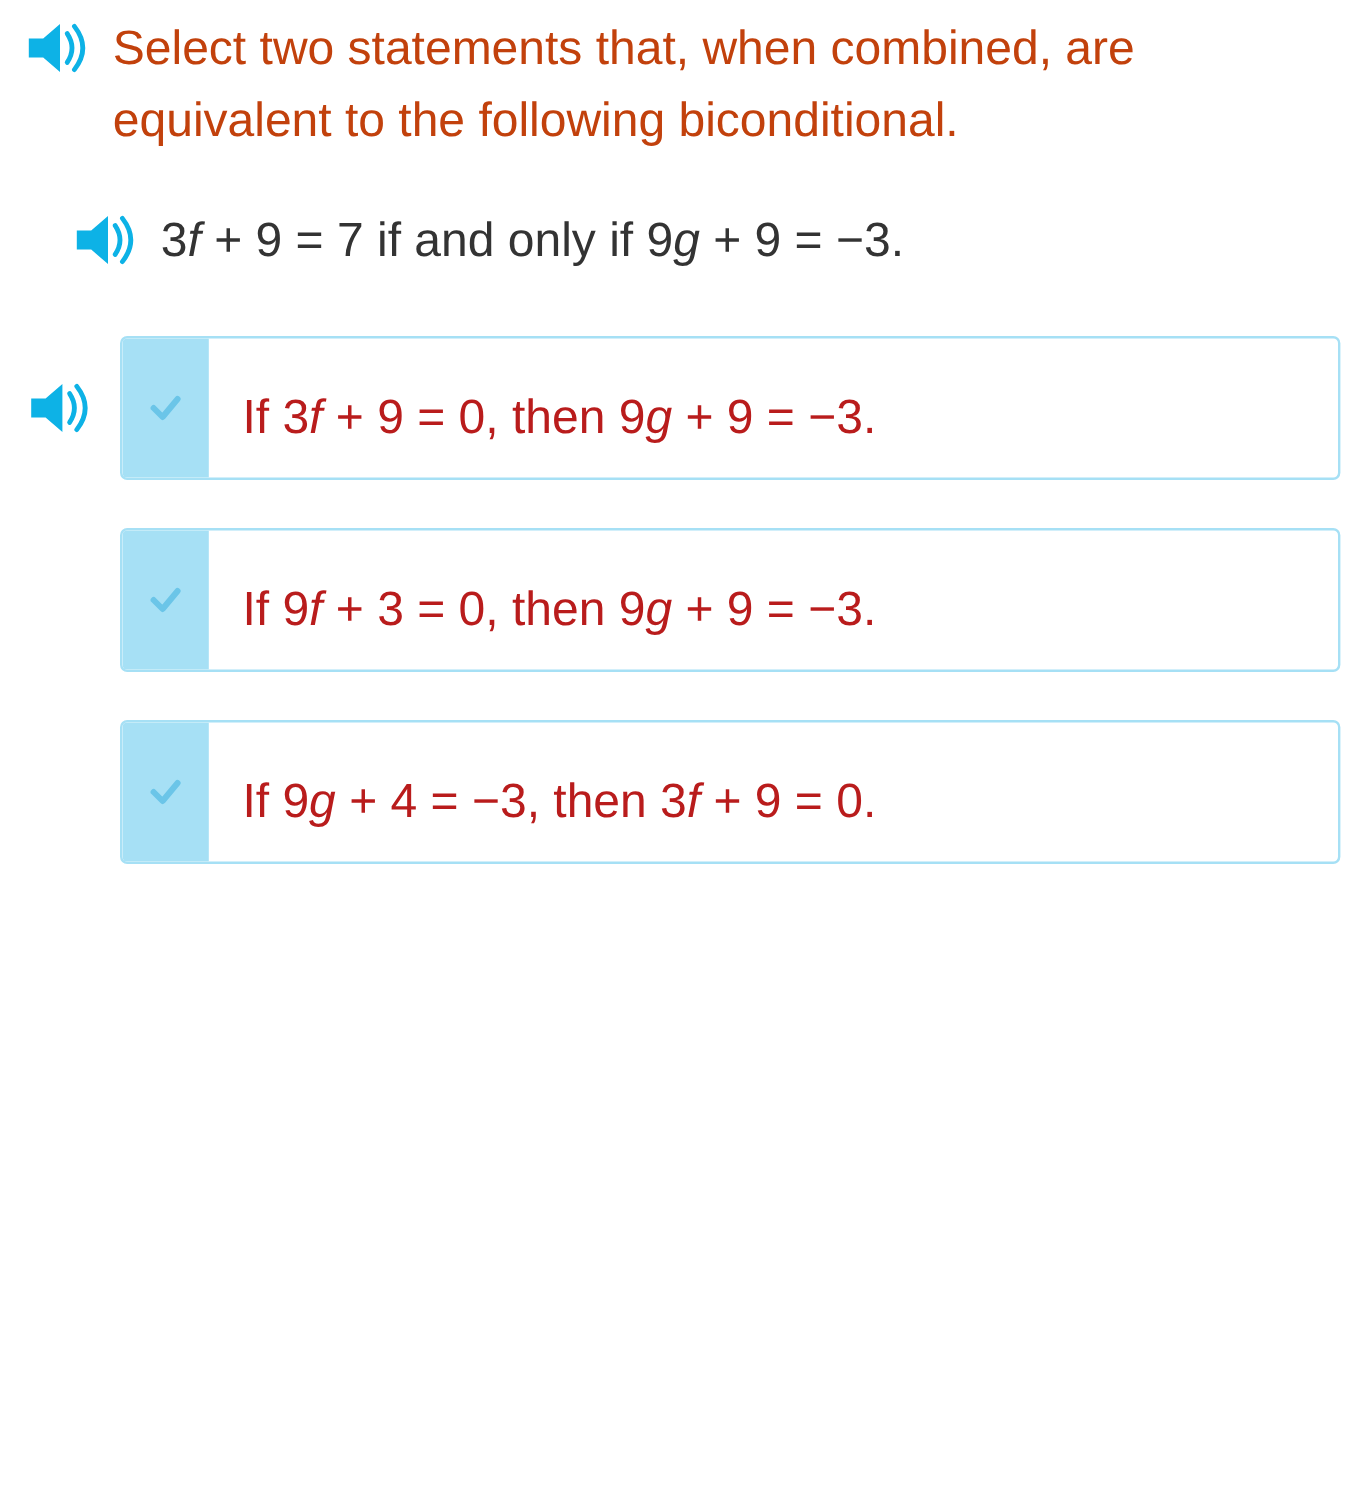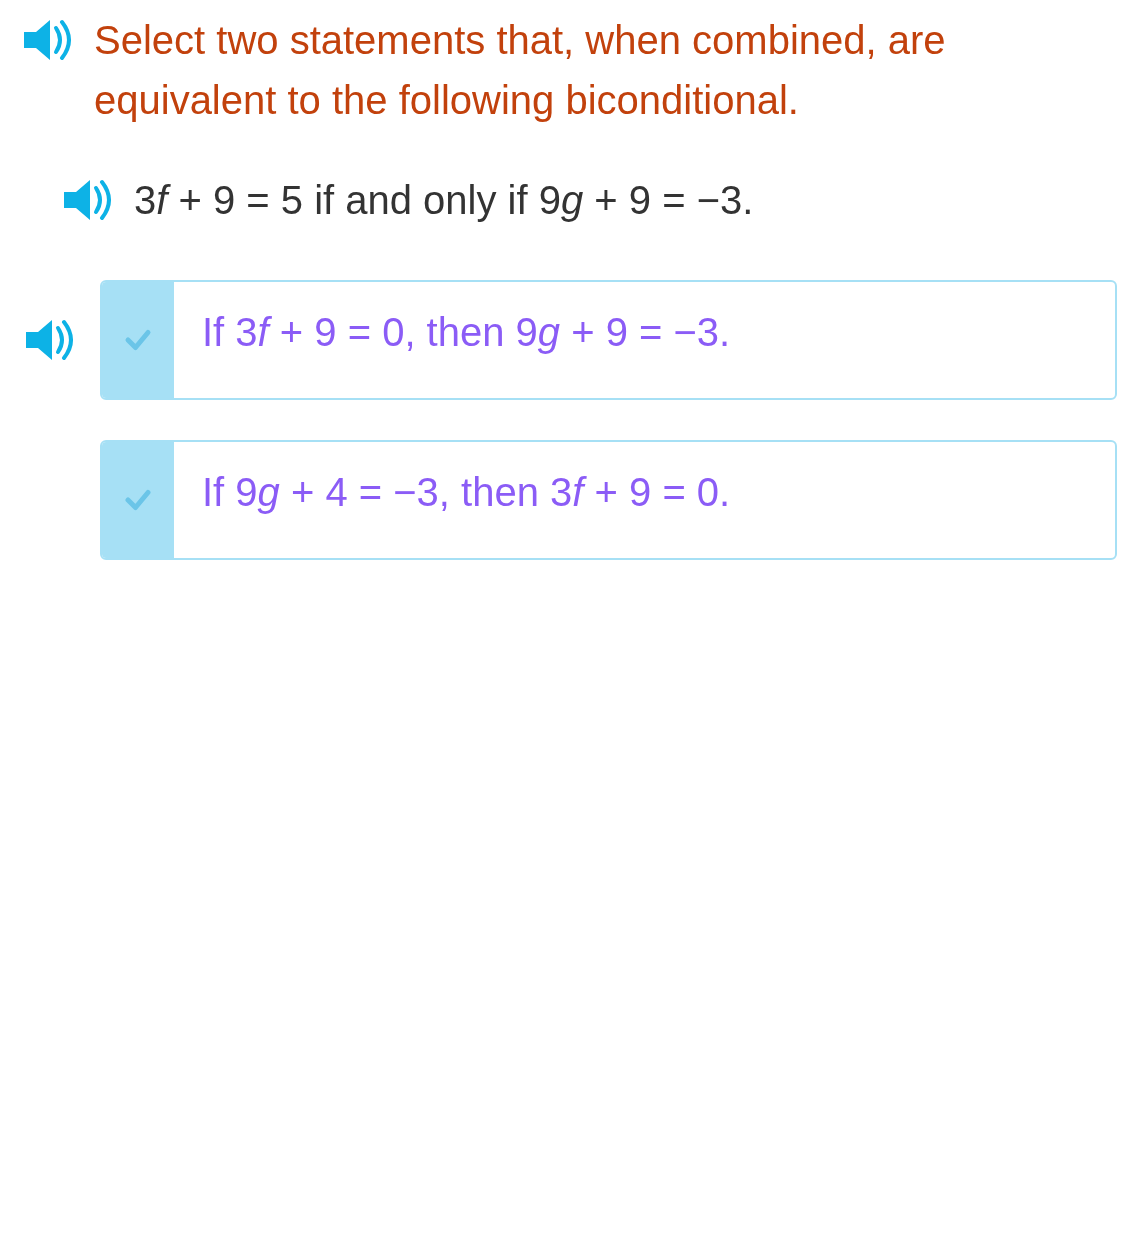--- a/index.html
+++ b/index.html
@@ -60,23 +60,23 @@
     width: 72px;
     background: #a6e0f5;
     display: flex;
     align-items: center;
     justify-content: center;
     flex-shrink: 0;
   }
   .option-text {
     flex: 1;
     padding: 20px 28px;
-    color: #8b5cf6;
+    color: #b91c1c;
     display: flex;
-    align-items: flex-start;
+    align-items: flex-end;
   }
   .option-text-inner { width: 100%; }
   .speaker-icon {
     width: 56px;
     height: 44px;
     flex-shrink: 0;
     cursor: pointer;
   }
   .speaker-icon-top {
     margin-top: 8px;
@@ -98,21 +98,21 @@
   <div class="question-text">Select two statements that, when combined, are equivalent to the following biconditional.</div>
 </div>
 
 <div class="biconditional-row">
   <svg class="speaker-icon" viewBox="0 0 56 44">
     <polygon points="4,14 16,14 30,2 30,42 16,30 4,30" fill="#0db2e6"></polygon>
     <path d="M36 10 Q44 22 36 34" stroke="#0db2e6" stroke-width="4" fill="none" stroke-linecap="round"></path>
     <path d="M42 4 Q56 22 42 40" stroke="#0db2e6" stroke-width="4" fill="none" stroke-linecap="round"></path>
   </svg>
   <div class="biconditional-text">
-    <span>3</span><span class="mvar">f</span><span> + 9 = 5 if and only if 9</span><span class="mvar">g</span><span> + 9 = −3.</span>
+    <span>3</span><span class="mvar">f</span><span> + 9 = 7 if and only if 9</span><span class="mvar">g</span><span> + 9 = −3.</span>
   </div>
 </div>
 
 <div class="answers">
 
   <div class="answer-row">
     <div class="speaker-slot">
       <svg class="speaker-icon" viewBox="0 0 56 44">
         <polygon points="4,14 16,14 30,2 30,42 16,30 4,30" fill="#0db2e6"></polygon>
         <path d="M36 10 Q44 22 36 34" stroke="#0db2e6" stroke-width="4" fill="none" stroke-linecap="round"></path>
@@ -127,20 +127,35 @@
       </div>
       <div class="option-text">
         <div class="option-text-inner">
           <span>If 3</span><span class="mvar">f</span><span> + 9 = 0, then 9</span><span class="mvar">g</span><span> + 9 = −3.</span>
         </div>
       </div>
     </div>
   </div>
 
 
+  <div class="answer-row">
+    <div class="speaker-slot"></div>
+    <div class="option">
+      <div class="checkbox-cell">
+        <svg class="check-icon" viewBox="0 0 24 24">
+          <path d="M4 12 L10 18 L20 6" stroke="#6bc5e8" stroke-width="4" fill="none" stroke-linecap="round" stroke-linejoin="round"></path>
+        </svg>
+      </div>
+      <div class="option-text">
+        <div class="option-text-inner">
+          <span>If 9</span><span class="mvar">f</span><span> + 3 = 0, then 9</span><span class="mvar">g</span><span> + 9 = −3.</span>
+        </div>
+      </div>
+    </div>
+  </div>
 
   <div class="answer-row" style="margin-bottom:0;">
     <div class="speaker-slot"></div>
     <div class="option">
       <div class="checkbox-cell">
         <svg class="check-icon" viewBox="0 0 24 24">
           <path d="M4 12 L10 18 L20 6" stroke="#6bc5e8" stroke-width="4" fill="none" stroke-linecap="round" stroke-linejoin="round"></path>
         </svg>
       </div>
       <div class="option-text">

